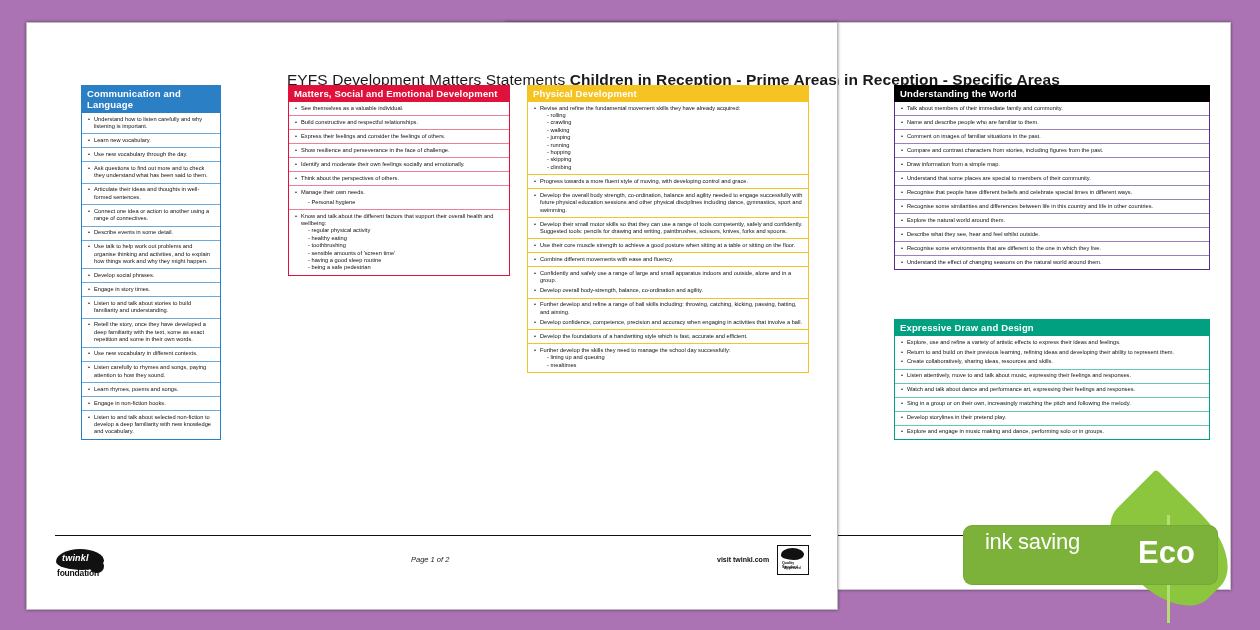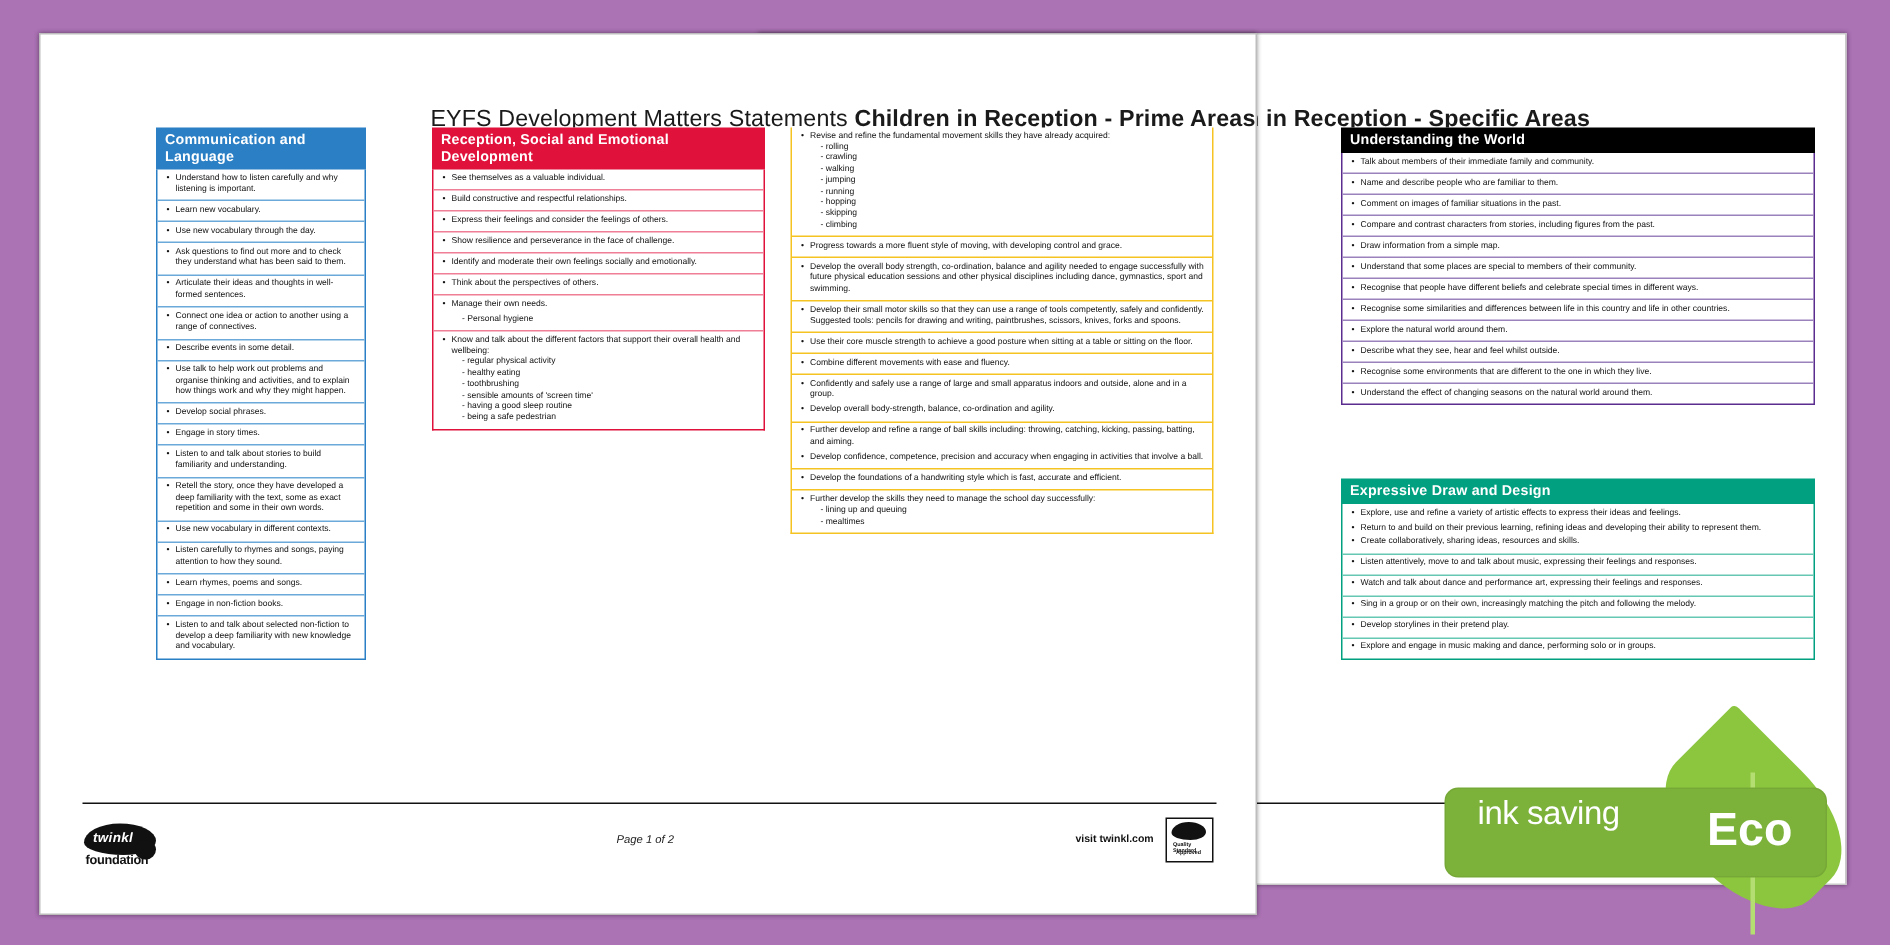--- a/index.html
+++ b/index.html
@@ -310,21 +310,21 @@
   <div class="footer-rule" style="left:18px;top:512px;width:688px;"></div>
   <div class="foot-text" style="left:300px;top:534px;">of 2</div>
 </div>
 
 <div class="page" id="page-front">
 
   <div class="doc-title" id="title-front">
     <span>EYFS Development Matters Statements </span><span class="bold">Children in Reception - Prime Areas</span>
   </div>
 
-  <div class="card c-blue" id="card-cl" style="left:36px;top:62px;width:181px;padding-left:41px;">
+  <div class="card c-blue" id="card-cl" style="left:13px;top:62px;width:181px;padding-left:41px;">
     <div class="card-head">Communication and Language</div>
     <div class="card-body">
       <div class="row">
           <div class="li">
             <span class="bullet">•</span>
             <span class="txt">Understand how to listen carefully and why listening is important.</span>
           </div>
         </div>
       <div class="row">
           <div class="li">
@@ -419,21 +419,21 @@
       <div class="row">
           <div class="li">
             <span class="bullet">•</span>
             <span class="txt">Listen to and talk about selected non-fiction to develop a deep familiarity with new knowledge and vocabulary.</span>
           </div>
         </div>
     </div>
   </div>
 
   <div class="card c-red" id="card-psed" style="left:261px;top:62px;width:222px;">
-    <div class="card-head">Reception, Social and Emotional Development</div>
+    <div class="card-head">Matters, Social and Emotional Development</div>
     <div class="card-body">
       <div class="row">
           <div class="li">
             <span class="bullet">•</span>
             <span class="txt">See themselves as a valuable individual.</span>
           </div>
         </div>
       <div class="row">
           <div class="li">
             <span class="bullet">•</span>
@@ -484,20 +484,21 @@
           <li>toothbrushing</li>
           <li>sensible amounts of 'screen time'</li>
           <li>having a good sleep routine</li>
           <li>being a safe pedestrian</li>
         </ul>
       </div>
     </div>
   </div>
 
   <div class="card c-yellow" id="card-pd" style="left:500px;top:62px;width:282px;">
+    <div class="card-head">Physical Development</div>
     <div class="card-body">
       <div class="row">
         <div class="li">
             <span class="bullet">•</span>
             <span class="txt">Revise and refine the fundamental movement skills they have already acquired:</span>
           </div>
         <ul class="sublist" style="margin-left:6px;">
           <li>rolling</li>
           <li>crawling</li>
           <li>walking</li>

